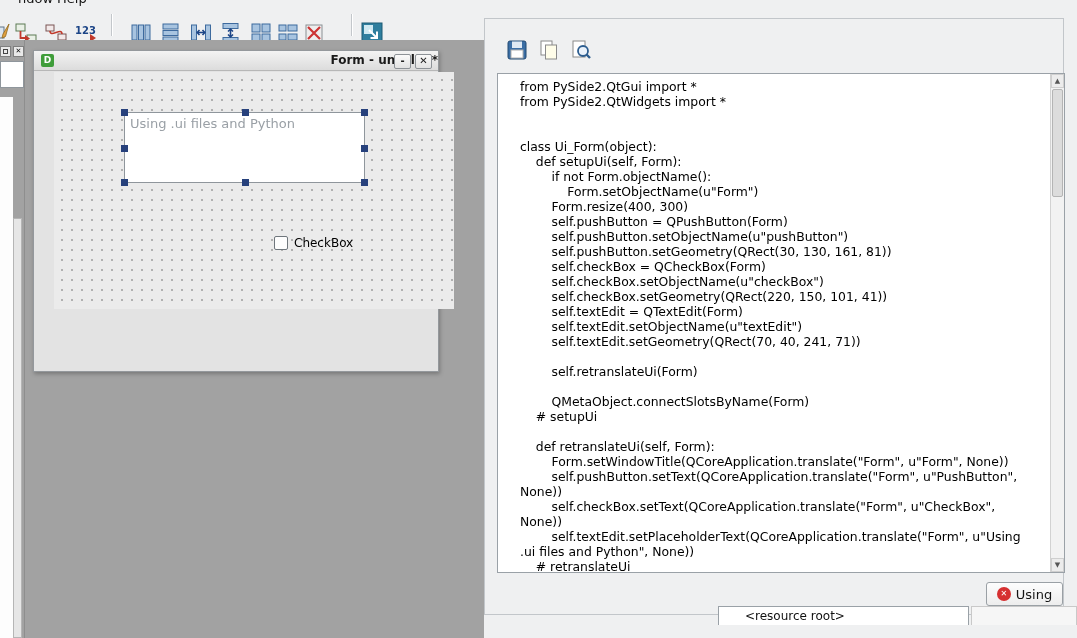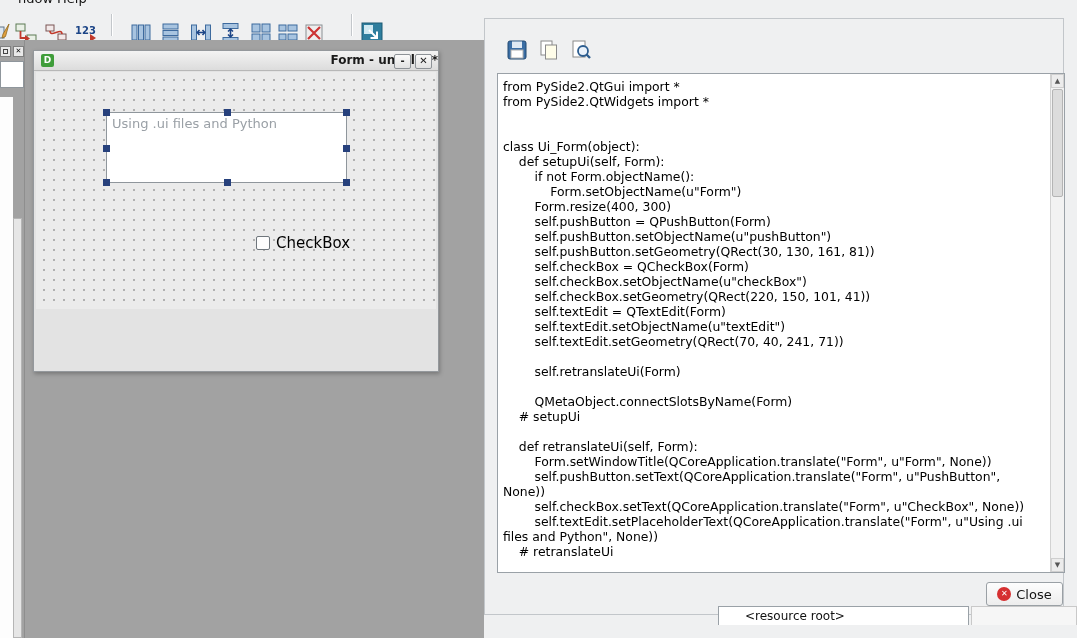--- a/index.html
+++ b/index.html
@@ -136,38 +136,38 @@
 <div class="abs" style="left:25px;top:40px;width:459px;height:598px;background:#a2a2a2">
 
   <div class="abs" style="left:8px;top:10px;width:406px;height:322px;background:#e3e3e3;border:1px solid #94989c;box-shadow:1px 2px 4px rgba(0,0,0,.25)">
     <div class="abs" style="left:0;top:0;width:100%;height:20px;background:linear-gradient(#f3f3f3,#dcdcdc);border-bottom:1px solid #b7b7b7">
       <span class="abs" style="left:7px;top:3px;width:13px;height:13px;background:#3f9d3a;border-radius:2px;color:#fff;font-size:9px;font-weight:bold;text-align:center;line-height:13px">D</span>
       <span style="position:absolute;left:0;right:0;top:2px;text-align:right;font-size:12px;font-weight:bold;color:#1a1a1a">Form - untitled*</span>
       <span class="winbtn" style="right:27px">-</span>
       <span class="winbtn" style="right:6px">✕</span>
     </div>
 
-    <div class="abs dot-grid" style="left:2px;top:21px;width:400px;height:237px">
+    <div class="abs dot-grid" style="left:20px;top:21px;width:400px;height:237px">
 
       <div class="abs" style="left:70px;top:40px;width:241px;height:71px;background:#fff;border:1px solid #8f969c">
         <span style="position:absolute;left:5px;top:3px;color:#9aa0a6;font-size:13px">Using .ui files and Python</span>
         <span class="handle" style="left:-4px;top:-4px"></span>
         <span class="handle" style="left:117px;top:-4px"></span>
         <span class="handle" style="right:-4px;top:-4px"></span>
         <span class="handle" style="left:-4px;top:32px"></span>
         <span class="handle" style="right:-4px;top:32px"></span>
         <span class="handle" style="left:-4px;bottom:-4px"></span>
         <span class="handle" style="left:117px;bottom:-4px"></span>
         <span class="handle" style="right:-4px;bottom:-4px"></span>
       </div>
 
 
       <div class="abs" style="left:220px;top:150px;width:101px;height:41px;display:flex;align-items:center">
         <span style="width:14px;height:14px;background:#fdfdfd;border:1px solid #6f767c;border-radius:2px;margin-right:6px"></span>
-        <span style="font-size:15px;color:#000">CheckBox</span>
+        <span style="font-size:12px;color:#000">CheckBox</span>
       </div>
 
     </div>
   </div>
 </div>
 
 <div class="abs" style="left:484px;top:18px;width:580px;height:597px;background:#eff0f1;border:1px solid #c2c6ca">
 
   <div class="ticon" style="left:20px;top:19px">
     <svg width="24" height="24" viewBox="0 0 24 24">
@@ -184,21 +184,21 @@
   </div>
   <div class="ticon" style="left:84px;top:19px">
     <svg width="24" height="24" viewBox="0 0 24 24">
       <rect x="4" y="3" width="12" height="16" fill="#ffffff" stroke="#8a8a8a"></rect>
       <circle cx="14" cy="13" r="5" fill="#eaf2fb" stroke="#2c5d8f" stroke-width="1.8"></circle>
       <path d="M17.5 16.5 L21 20" stroke="#2c5d8f" stroke-width="2.4"></path>
     </svg>
   </div>
 
   <div class="abs" style="left:12px;top:54px;width:568px;height:500px;background:#fff;border:1px solid #9aa1a7">
-    <div class="code" style="position:absolute;left:0;top:0;right:14px;bottom:0;padding:5px 5px;overflow:hidden">from PySide2.QtGui import *
+    <div class="code" style="position:absolute;left:0;top:0;right:14px;bottom:0;padding:5px 22px;overflow:hidden">from PySide2.QtGui import *
 from PySide2.QtWidgets import *
 
 
 class Ui_Form(object):
     def setupUi(self, Form):
         if not Form.objectName():
             Form.setObjectName(u"Form")
         Form.resize(400, 300)
         self.pushButton = QPushButton(Form)
         self.pushButton.setObjectName(u"pushButton")
@@ -223,21 +223,21 @@
     # retranslateUi</div>
     <div class="abs" style="right:0;top:0;width:14px;height:100%;background:#f2f2f2;border-left:1px solid #d2d2d2">
       <div class="sbtn" style="top:0">▲</div>
       <div class="abs" style="left:1px;top:15px;width:11px;height:108px;background:#dcdcdc;border:1px solid #b4b4b4;border-radius:2px"></div>
       <div class="sbtn" style="bottom:0">▼</div>
     </div>
   </div>
 
   <div class="abs" style="left:501px;top:563px;width:77px;height:24px;background:linear-gradient(#fdfdfd,#ededed);border:1px solid #9aa0a5;border-radius:3px;display:flex;align-items:center;justify-content:center;gap:5px;font-size:13px;cursor:default">
     <span style="width:14px;height:14px;background:#d63031;border-radius:50%;color:#fff;font-size:8px;font-weight:bold;text-align:center;line-height:14px">✕</span>
-    <span>Close</span>
+    <span>Using</span>
   </div>
 </div>
 
 <div class="abs" style="left:718px;top:606px;width:359px;height:35px">
   <div class="abs" style="left:0;top:0;width:251px;height:19px;background:#fff;border:1px solid #9aa1a7;border-bottom:none">
     <span style="position:absolute;left:26px;top:2px;font-size:12px;color:#111">&lt;resource root&gt;</span>
   </div>
   <div class="abs" style="left:253px;top:0;width:106px;height:19px;background:#f6f6f6;border:1px solid #c9c9c9;border-bottom:none"></div>
 </div>
 

